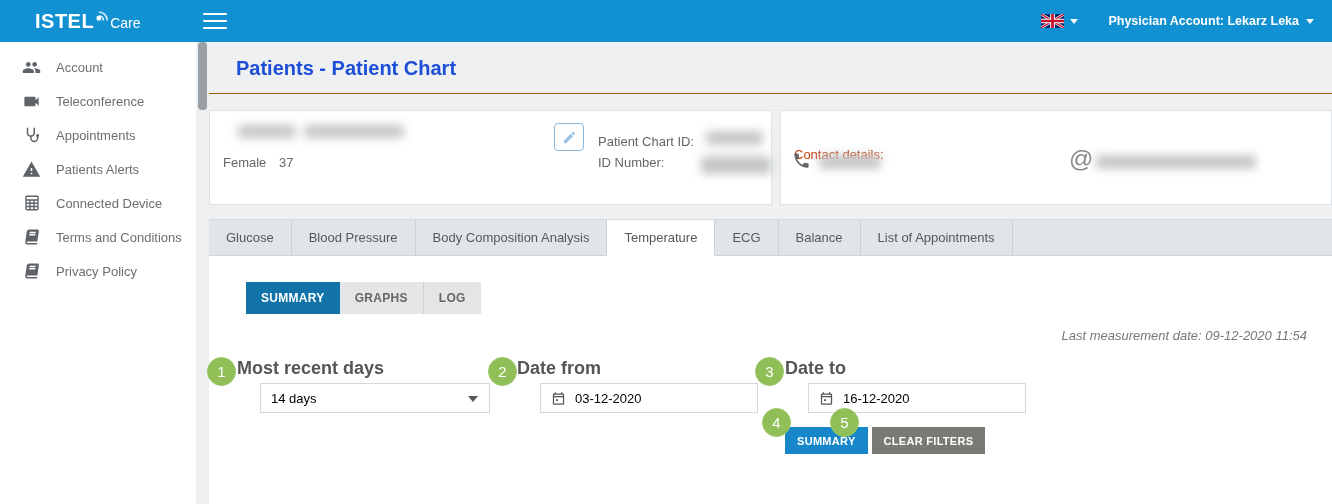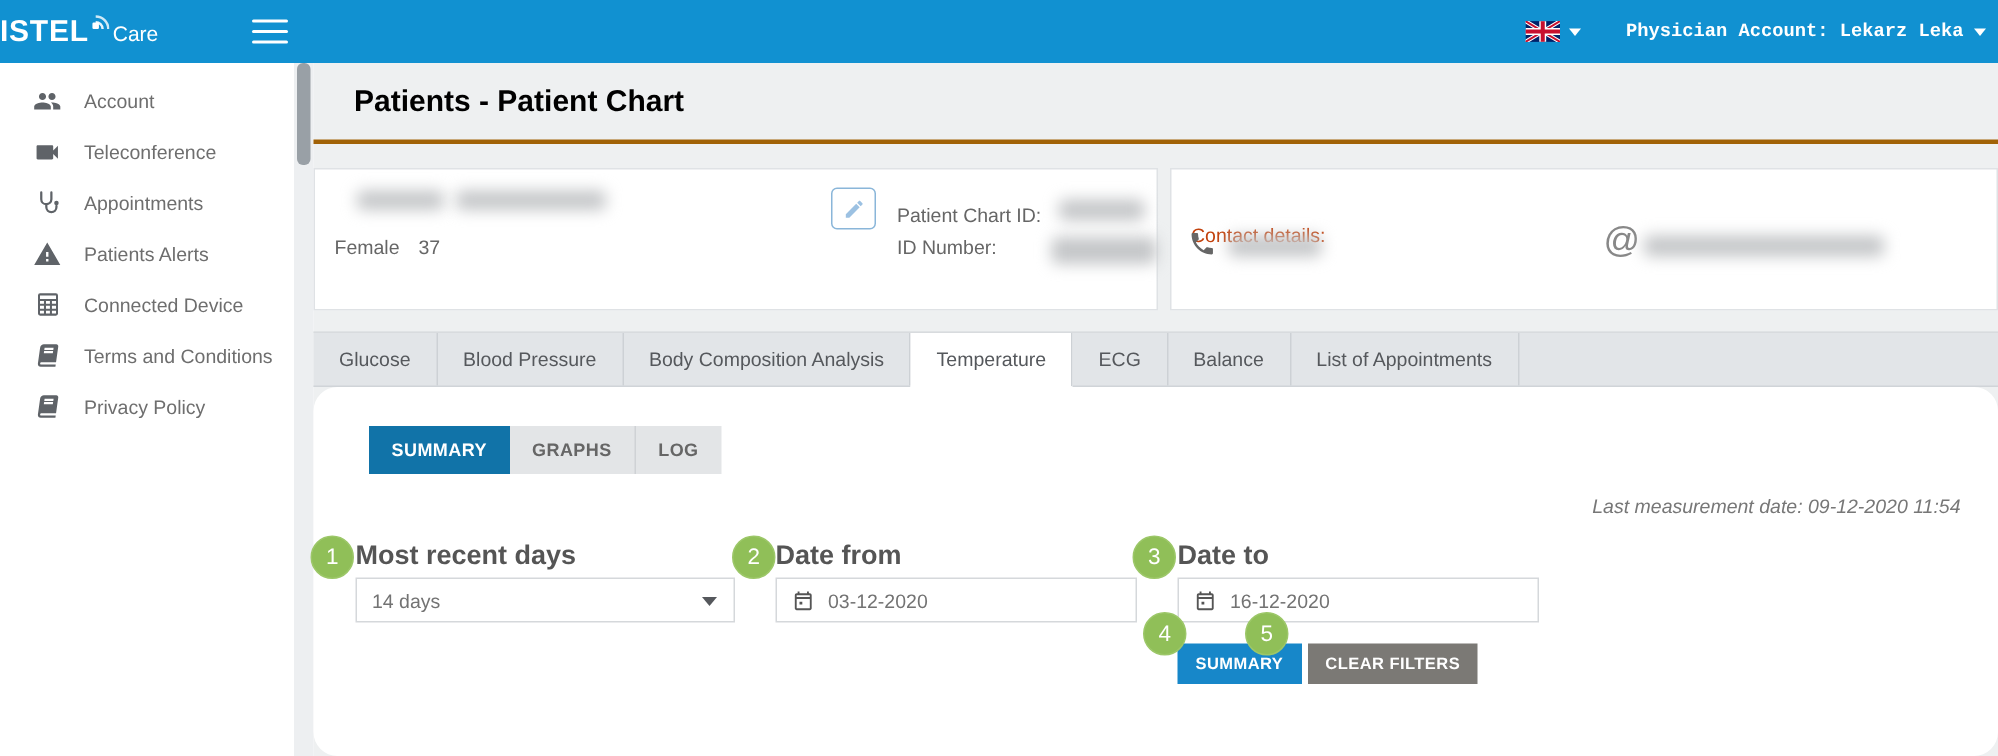--- a/index.html
+++ b/index.html
@@ -2,77 +2,77 @@
 <html><head>
 <meta charset="utf-8">
 <style>
   * { margin:0; padding:0; box-sizing:border-box; }
   html,body { width:1332px; height:504px; overflow:hidden; background:#fff;
     font-family:"Liberation Sans", sans-serif; }
   .app { position:relative; width:1332px; height:504px; }
 
   
   .header { height:42px; background:#1191d1; display:flex; align-items:center; color:#fff; position:relative; }
-  .brand { display:flex; align-items:baseline; }
+  .brand { margin-left:35px; display:flex; align-items:baseline; }
   .brand-istel { font-size:20px; font-weight:700; letter-spacing:.5px; }
   .brand-signal { margin:0 2px 0 1px; position:relative; top:-6px; }
   .brand-care { font-size:14px; font-weight:400; }
   .hamburger { margin-left:62px; width:24px; height:16px; display:flex; flex-direction:column; justify-content:space-between; cursor:pointer; }
   .hamburger span { display:block; height:2px; background:#fff; border-radius:1px; }
-  .header-right { position:absolute; right:8px; top:0; height:42px; display:flex; align-items:center; gap:8px;font-family:Liberation Mono, monospace; }
+  .header-right { position:absolute; right:18px; top:0; height:42px; display:flex; align-items:center; gap:8px; }
   .lang { display:flex; align-items:center; gap:6px; cursor:pointer; margin-right:22px; }
   .flag { width:23px; height:14px; display:block; }
   .caret-down { width:0; height:0; border-left:4px solid transparent; border-right:4px solid transparent; border-top:5px solid #fff; }
   .account { display:flex; align-items:center; gap:7px; font-size:12.5px; font-weight:700; cursor:pointer; }
 
   
   .body-row { display:flex; height:462px; }
   .sidebar { width:196px; background:#fff; padding-top:8px; }
   .side-item { height:34px; display:flex; align-items:center; padding-left:22px; cursor:pointer; }
   .side-item .ic { width:19px; height:19px; margin-right:15px; display:flex; align-items:center; justify-content:center; }
   .side-item .lbl { font-size:13px; color:#6e6e6e; }
   .scrollstrip { width:13px; background:#edeff1; position:relative; }
   .scrollthumb { position:absolute; top:0; left:2px; width:9px; height:68px; background:#99a0a6; border-radius:4px; }
   .main { flex:1; background:#eef0f1; position:relative; display:flex; flex-direction:column; }
 
   
-  .page-title { font-size:20px; font-weight:700; color:#000000; padding:15px 0 13px 27px; border-bottom:3px solid #a16207; }
+  .page-title { font-size:20px; font-weight:700; color:#1d4ed8; padding:15px 0 13px 27px; border-bottom:1px solid #a16207; }
 
   
   .cards { display:flex; gap:8px; margin-top:16px; height:95px; }
   .card { background:#fff; border:1px solid #dfe2e5; position:relative; }
   .card1 { width:563px; }
   .card2 { flex:1; }
   .blur-blob { background:#c4c6c8; border-radius:4px; filter:blur(5px); position:absolute; }
   .female { position:absolute; left:13px; top:44px; font-size:13px; color:#666; }
   .age { position:absolute; left:69px; top:44px; font-size:13px; color:#666; }
   .edit-btn { position:absolute; left:344px; top:12px; width:30px; height:28px; background:#fff; border:1px solid #8ab6d9; border-radius:4px; display:flex; align-items:center; justify-content:center; cursor:pointer; }
   .id-labels { position:absolute; left:388px; top:20px; font-size:13px; color:#666; line-height:21px; }
   .contact-title { position:absolute; left:13px; top:36px; font-size:13px; color:#c2410c; }
   .at-sign { position:absolute; left:288px; top:34px; font-size:24px; color:#888; }
 
   
   .tabbar { display:flex; margin-top:14px; height:37px; background:#e2e5e8; border-top:1px solid #d8dbde; border-bottom:1px solid #d0d4d8; }
   .tab { padding:0 17px; font-size:13px; color:#55585c; display:flex; align-items:center; border-right:1px solid #cdd1d5; cursor:pointer; white-space:nowrap; }
   .tab.active { background:#fff; margin-bottom:-1px; border-bottom:1px solid #fff; }
 
   
-  .panel { background:#fff; flex:1; position:relative;border-radius:16px; }
+  .panel { background:#fff; flex:1; position:relative; }
   .subtabs { position:absolute; left:37px; top:26px; display:flex; }
   .subtab { height:32px; padding:0 15px; display:flex; align-items:center; font-size:12px; font-weight:700; color:#666; background:#e3e5e7; border-right:1px solid #cfd2d5; cursor:pointer; letter-spacing:.3px; }
   .subtab:last-child { border-right:none; }
   .subtab.active { background:#1173a8; color:#fff; border-right:none; }
   .note { position:absolute; right:25px; top:72px; font-size:13px; font-style:italic; color:#777; }
 
   .fcol { position:absolute; top:102px; }
   .fcol1 { left:28px; width:253px; }
   .fcol2 { left:308px; width:241px; }
   .fcol3 { left:576px; width:241px; }
   .flabel { font-size:18px; font-weight:700; color:#555; margin-bottom:4px; }
-  .fieldbox { height:30px; background:#fff; border:1px solid #d5d8db; display:flex; align-items:center; padding:0 10px; font-size:13px; color:#737373; cursor:pointer; position:relative; }
+  .fieldbox { height:30px; background:#fff; border:1px solid #d5d8db; display:flex; align-items:center; padding:0 10px; font-size:13px; color:#000000; cursor:pointer; position:relative;margin-left:23px; }
   .fieldbox .cal { margin-right:9px; display:flex; }
   .sel-caret { position:absolute; right:11px; top:12px; width:0; height:0; border-left:5px solid transparent; border-right:5px solid transparent; border-top:6px solid #55585c; }
 
   .btnrow { position:absolute; left:576px; top:171px; display:flex; gap:4px; }
   .btn { height:27px; border:none; color:#fff; font-size:11px; font-weight:700; padding:0 12px; cursor:pointer; letter-spacing:.3px; font-family:"Liberation Sans", sans-serif; }
   .btn-filter { background:#1787c9; }
   .btn-clear { background:#7b7975; }
 
   
   .anno { position:absolute; width:29px; height:29px; border-radius:50%; background:#90bf58; border:1px solid #9cc768; color:#fff; font-size:15px; display:flex; align-items:center; justify-content:center; z-index:5; }

